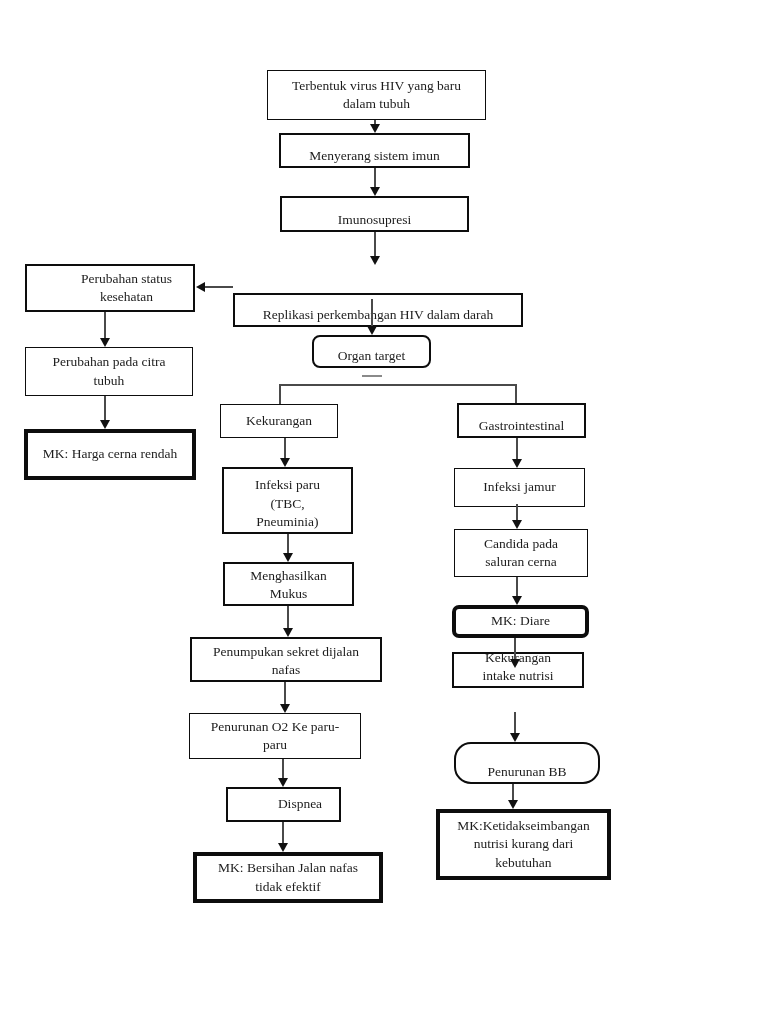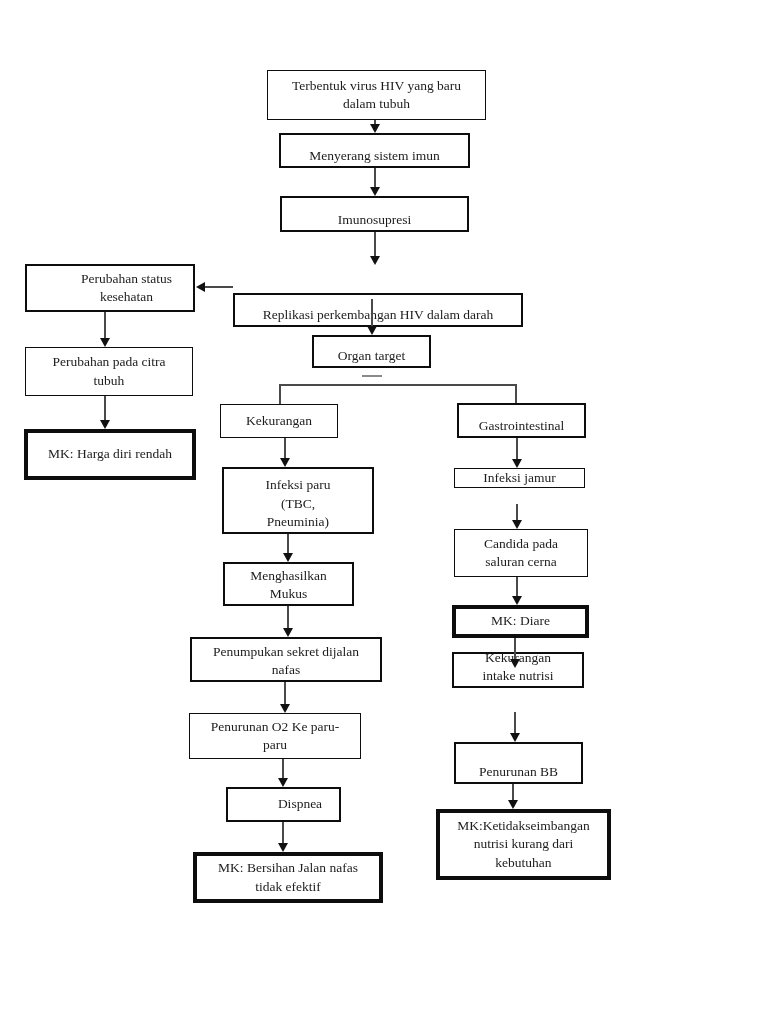--- a/index.html
+++ b/index.html
@@ -83,43 +83,43 @@
   </div>
 
   <div class="node b2" style="left:280px; top:196px; width:189px; height:36px;">
     <span class="lbl">Imunosupresi</span>
   </div>
 
   <div class="node b2" style="left:233px; top:265px; width:290px; height:34px;margin-top:28px;">
     <span class="lbl">Replikasi perkembangan HIV dalam darah</span>
   </div>
 
-  <div class="node b2" style="left:312px; top:335px; width:119px; height:33px;">
+  <div class="node b2" style="left:312px; top:335px; width:119px; height:33px;border-radius:8px;">
     <span class="lbl">Organ target</span>
   </div>
 
   <div class="node b3" style="left:25px; top:264px; width:170px; height:48px;">
     <span class="lbl">Perubahan status
 kesehatan</span>
   </div>
 
   <div class="node b1" style="left:25px; top:347px; width:168px; height:49px;">
     <span class="lbl">Perubahan pada citra
 tubuh</span>
   </div>
 
   <div class="node b4" style="left:24px; top:429px; width:172px; height:51px;">
-    <span class="lbl">MK: Harga diri rendah</span>
+    <span class="lbl">MK: Harga cerna rendah</span>
   </div>
 
   <div class="node b1" style="left:220px; top:404px; width:118px; height:34px;">
     <span class="lbl">Kekurangan</span>
   </div>
 
-  <div class="node b2" style="left:222px; top:467px; width:152px; height:67px;">
+  <div class="node b2" style="left:222px; top:467px; width:131px; height:67px;">
     <span class="lbl">Infeksi paru
 (TBC,
 Pneuminia)</span>
   </div>
 
   <div class="node b2" style="left:223px; top:562px; width:131px; height:44px;">
     <span class="lbl">Menghasilkan
 Mukus</span>
   </div>
 
@@ -139,39 +139,39 @@
 
   <div class="node b4" style="left:193px; top:852px; width:190px; height:51px;">
     <span class="lbl">MK: Bersihan Jalan nafas
 tidak efektif</span>
   </div>
 
   <div class="node b2" style="left:457px; top:403px; width:129px; height:35px;">
     <span class="lbl">Gastrointestinal</span>
   </div>
 
-  <div class="node b1" style="left:454px; top:468px; width:131px; height:20px;">
+  <div class="node b1" style="left:454px; top:468px; width:131px; height:39px;">
     <span class="lbl">Infeksi jamur</span>
   </div>
 
   <div class="node b1" style="left:454px; top:529px; width:134px; height:48px;">
     <span class="lbl">Candida pada
 saluran cerna</span>
   </div>
 
-  <div class="node b4" style="left:452px; top:605px; width:137px; height:33px;">
+  <div class="node b4" style="left:452px; top:605px; width:137px; height:33px;border-radius:7px;">
     <span class="lbl">MK: Diare</span>
   </div>
 
   <div class="node b2" style="left:452px; top:652px; width:132px; height:36px;">
     <span class="lbl">Kekurangan
 intake nutrisi</span>
   </div>
 
-  <div class="node b2" style="left:454px; top:742px; width:129px; height:42px;">
+  <div class="node b2" style="left:454px; top:742px; width:146px; height:42px;border-radius:17px;">
     <span class="lbl">Penurunan BB</span>
   </div>
 
   <div class="node b4" style="left:436px; top:809px; width:175px; height:71px;">
     <span class="lbl">MK:Ketidakseimbangan
 nutrisi kurang dari
 kebutuhan</span>
   </div>
 
   <div class="vline" style="left:374px; top:120px; height:5px;"></div>

